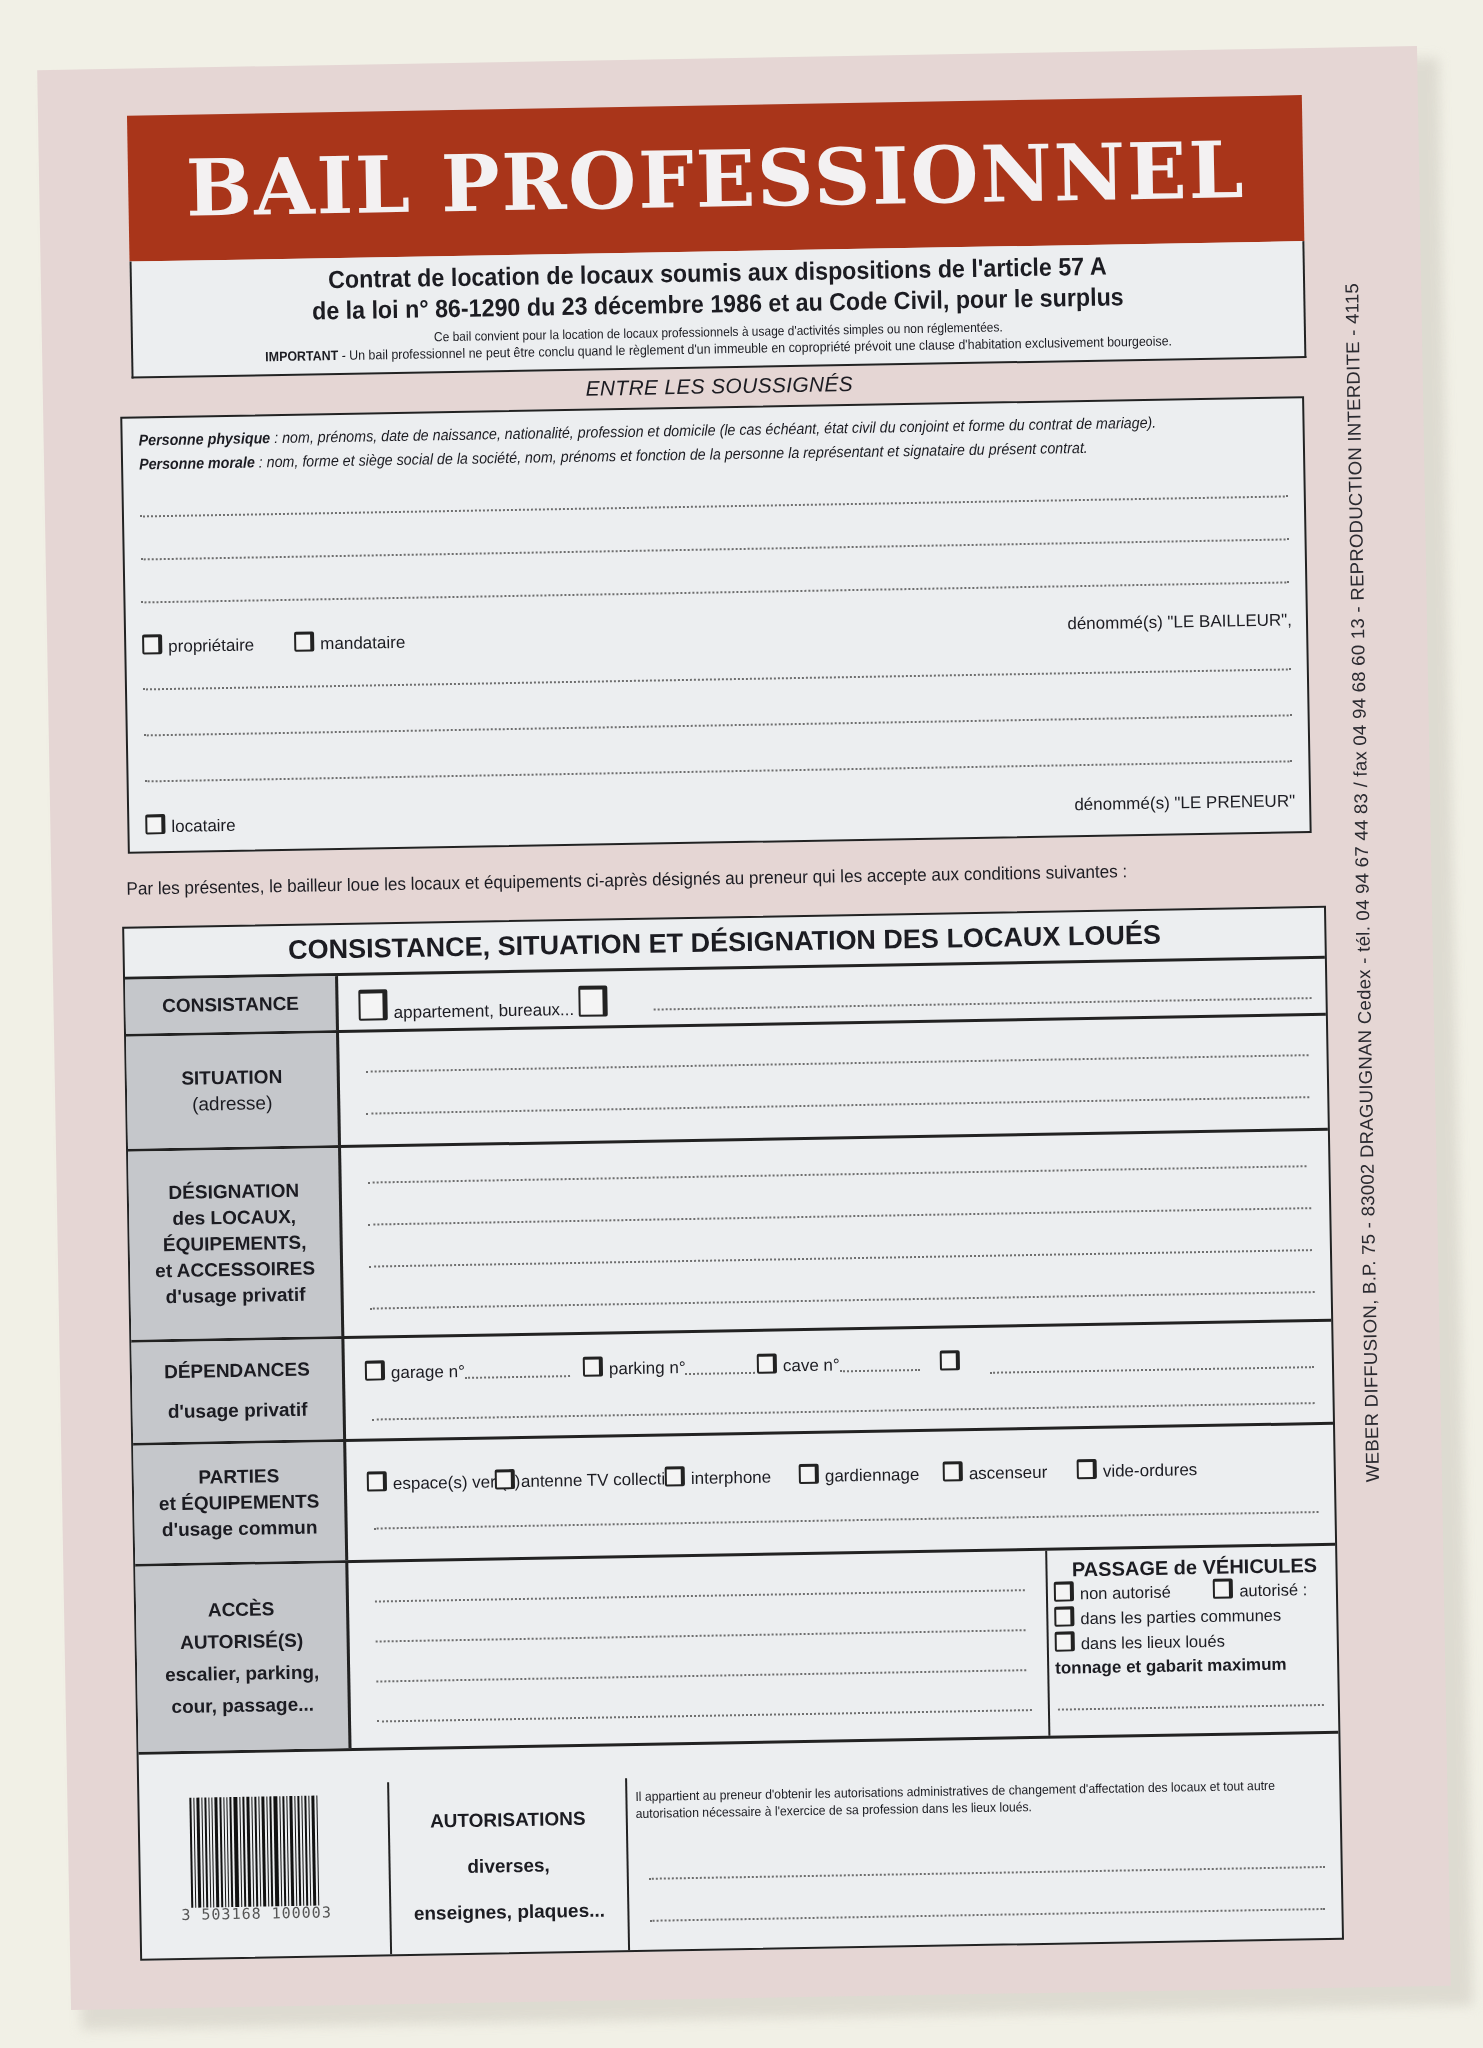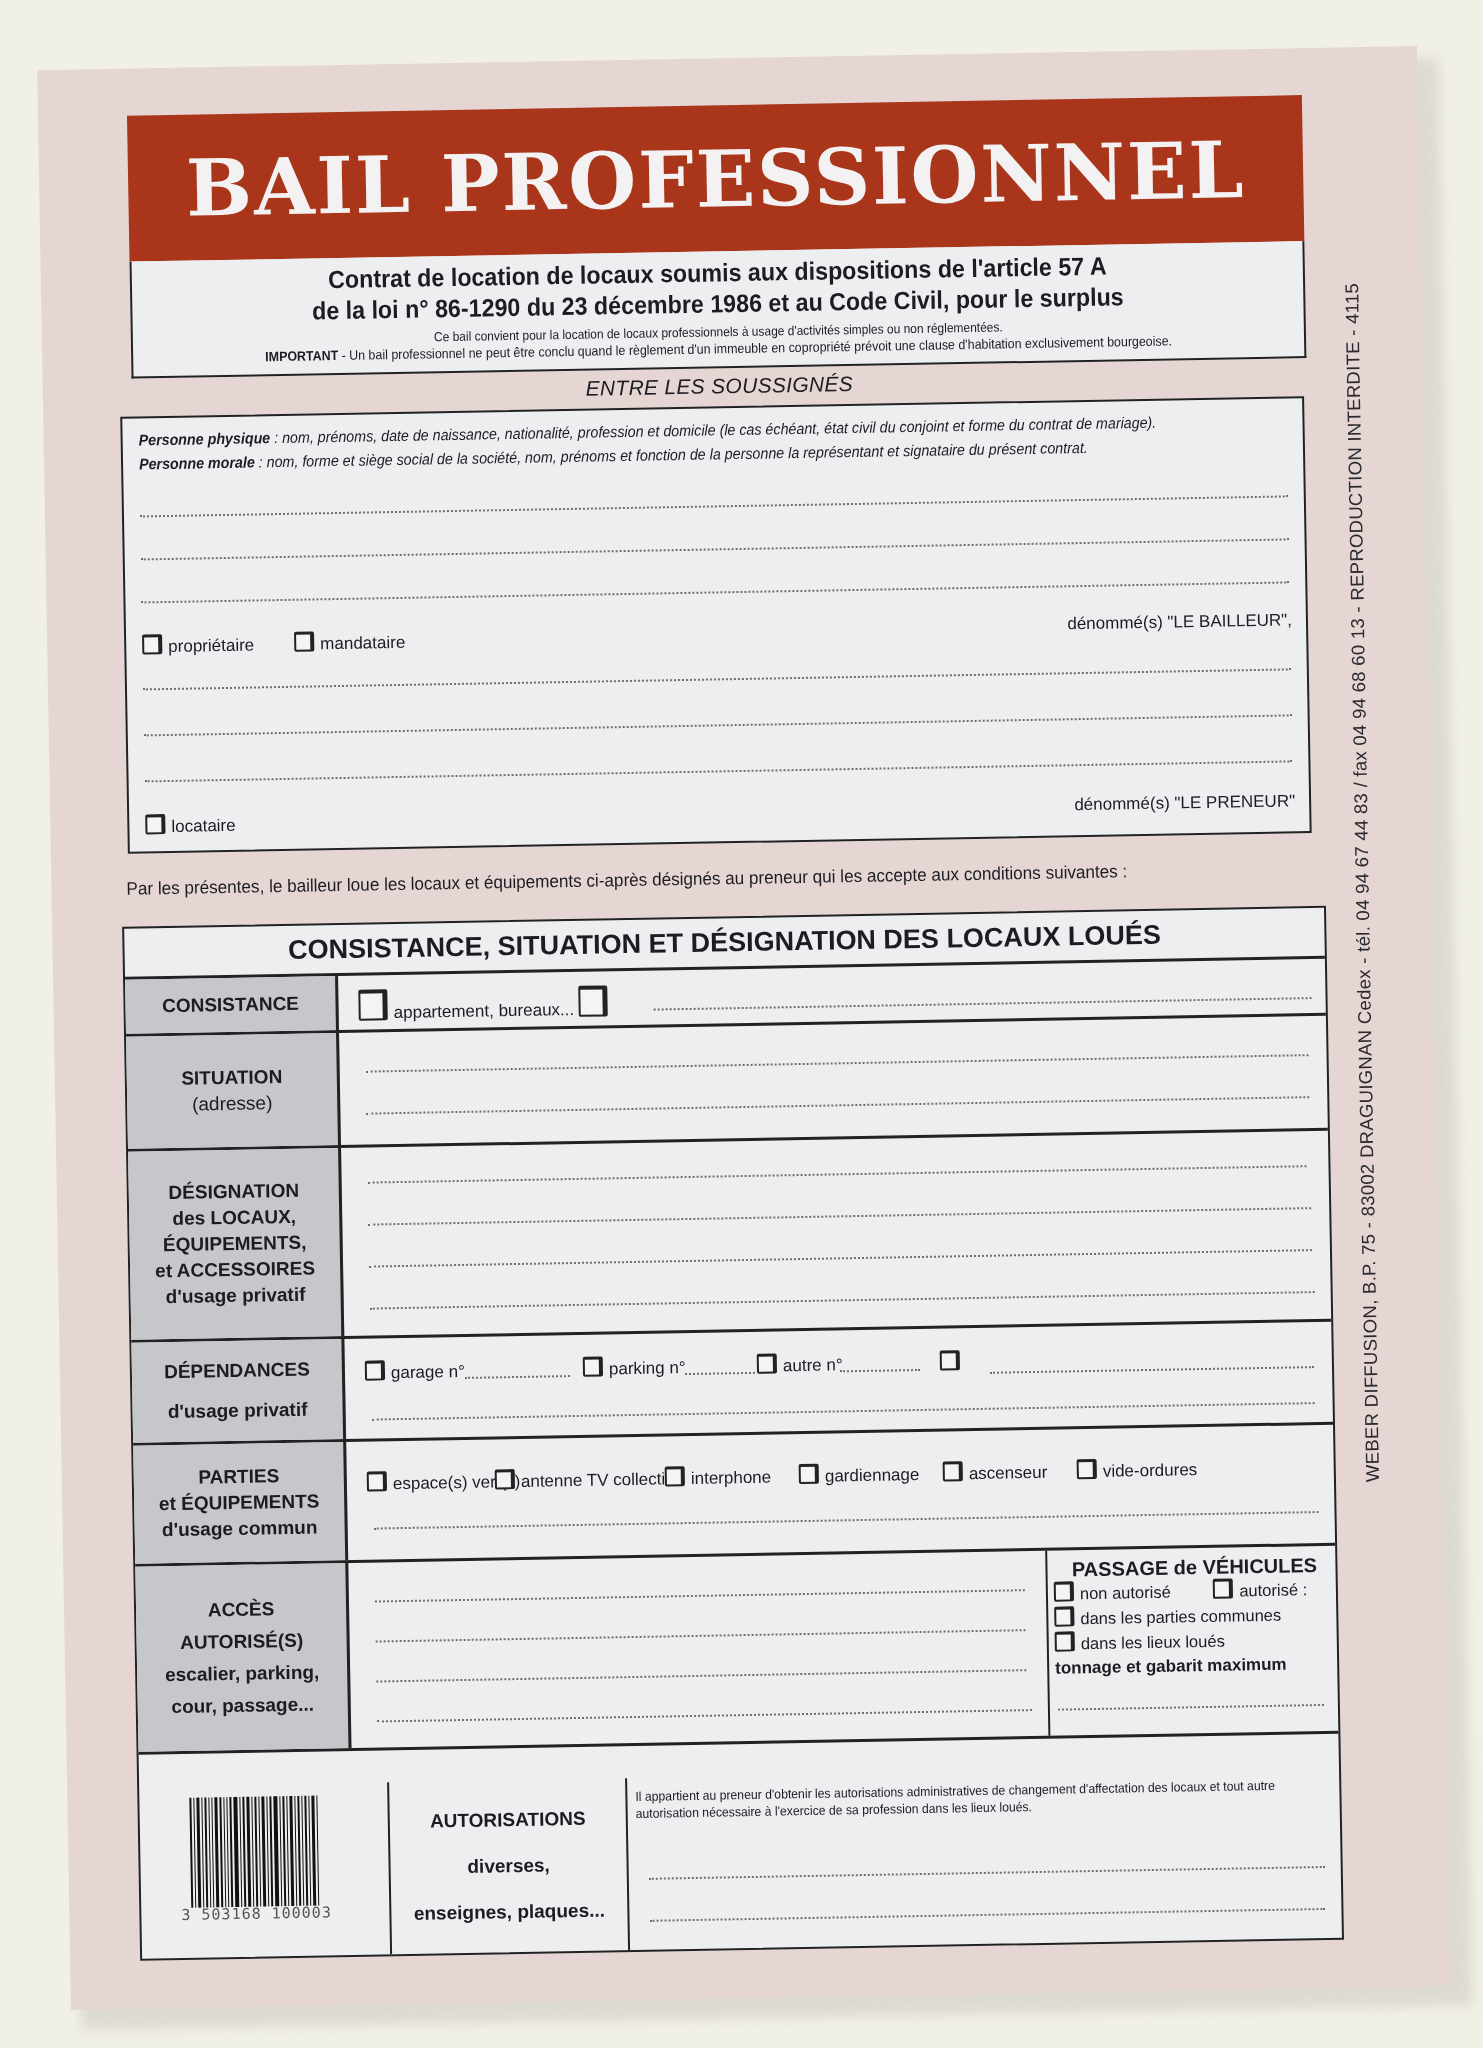--- a/index.html
+++ b/index.html
@@ -140,21 +140,21 @@
     <div class="row" style="top:414px;height:100px;">
       <div class="rlabel" style="line-height:40px;">
         <span>DÉPENDANCES</span>
         <span>d'usage privatif</span>
       </div>
       <div class="rcontent">
         <div class="item" style="left:20px;top:22px;"><span class="cb"></span><span>garage n°</span></div>
         <div class="dots" style="left:120px;width:105px;top:40px;"></div>
         <div class="item" style="left:238px;top:22px;"><span class="cb"></span><span>parking n°</span></div>
         <div class="dots" style="left:340px;width:70px;top:40px;"></div>
-        <div class="item" style="left:412px;top:22px;"><span class="cb"></span><span>autre n°</span></div>
+        <div class="item" style="left:412px;top:22px;"><span class="cb"></span><span>cave n°</span></div>
         <div class="dots" style="left:495px;width:80px;top:40px;"></div>
         <div class="item" style="left:595px;top:22px;"><span class="cb"></span></div>
         <div class="dots" style="left:645px;right:18px;top:44px;"></div>
         <div class="dots" style="left:26px;right:18px;top:80px;"></div>
       </div>
     </div>
 
     <div class="row" style="top:517px;height:118px;">
       <div class="rlabel">
         <span>PARTIES</span>

